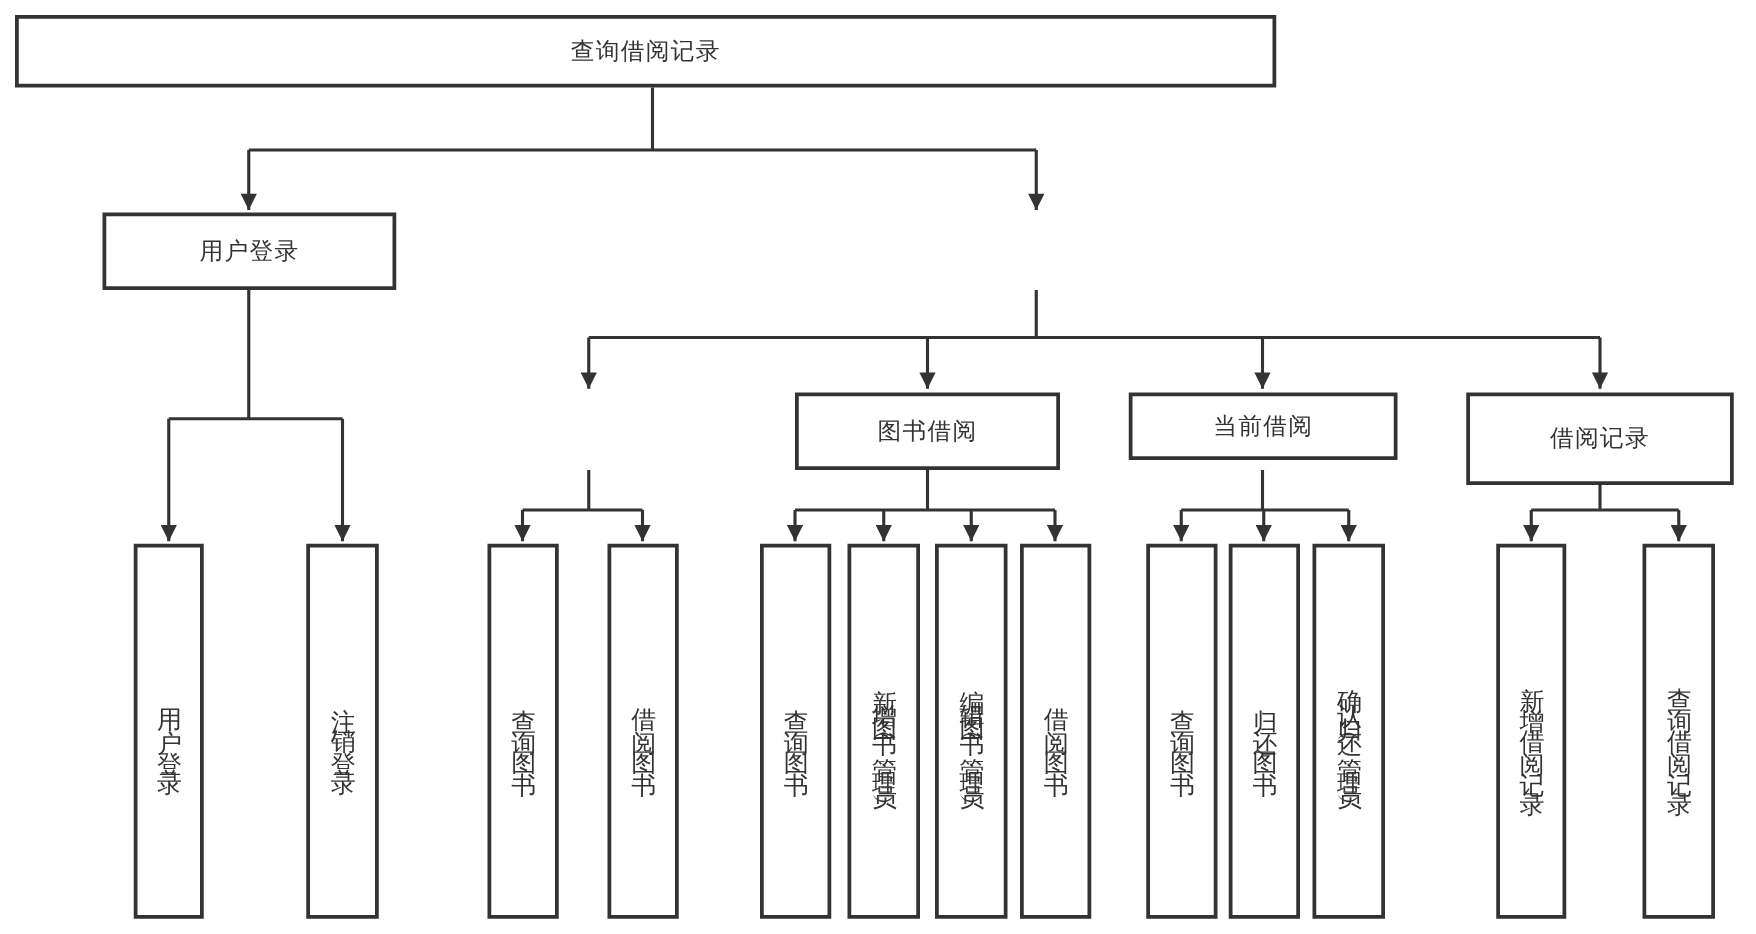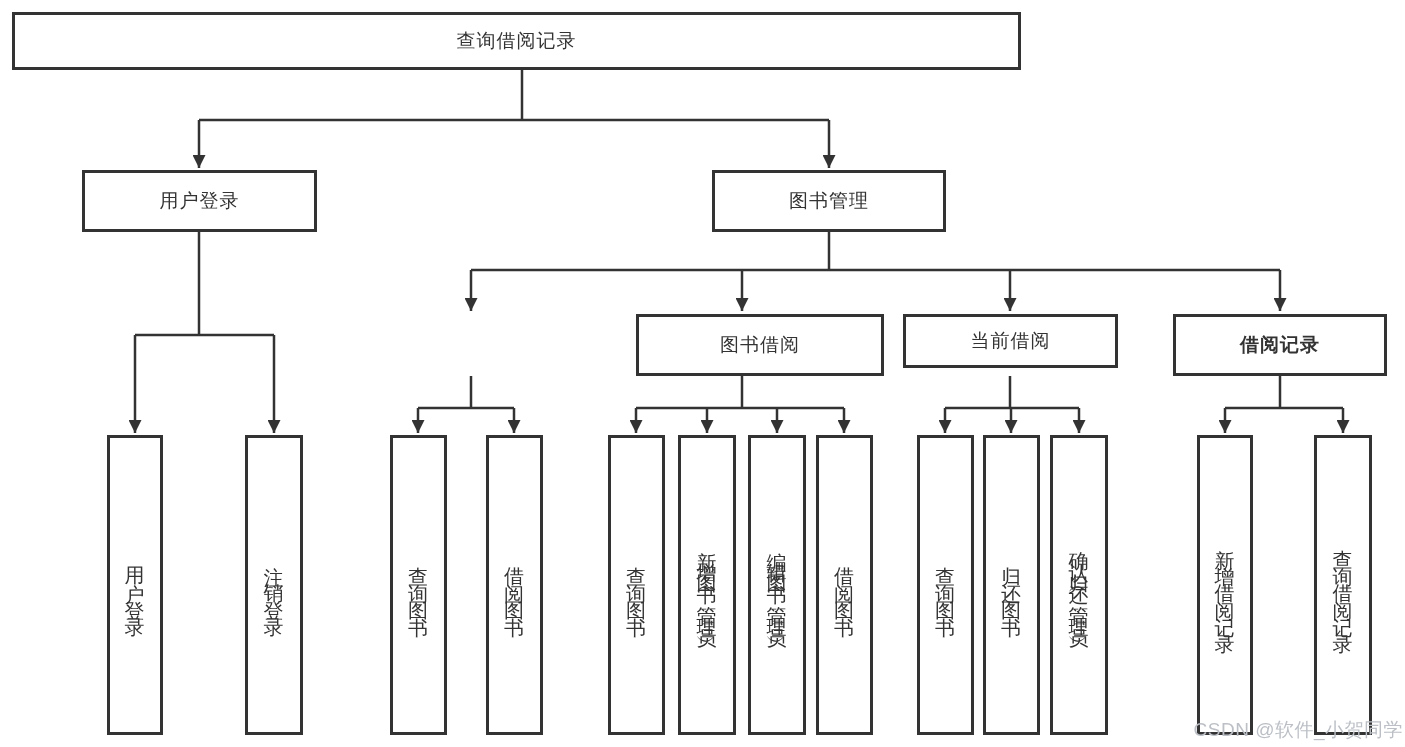--- a/index.html
+++ b/index.html
@@ -121,25 +121,24 @@
       <path class="ln" d="M1280,376 V408"></path>
       <path class="ln" d="M1225,408 H1343"></path>
       <path class="ln arr" d="M1225,408 V433"></path>
       <path class="ln arr" d="M1343,408 V433"></path>
     </g>
   </svg>
 
   <div class="box" style="left:12px; top:12px; width:1009px; height:58px;">查询借阅记录</div>
 
   <div class="box" style="left:82px; top:170px; width:235px; height:62px;">用户登录</div>
-  <div class="box" style="left:712px; top:170px; width:234px; height:62px;">图书管理</div>
 
-  <div class="box" style="left:636px; top:314px; width:248px; height:62px;">图书借阅</div>
+  <div class="box" style="left:636px; top:314px; width:212px; height:62px;">图书借阅</div>
   <div class="box" style="left:903px; top:314px; width:215px; height:54px;">当前借阅</div>
-  <div class="box" style="left:1173px; top:314px; width:214px; height:62px;font-weight:bold;">借阅记录</div>
+  <div class="box" style="left:1173px; top:314px; width:214px; height:74px;">借阅记录</div>
 
   <div class="vbox" style="left:107px; top:435px; width:56px; height:300px;">
     <span class="vtext">用户登录</span>
   </div>
   <div class="vbox" style="left:245px; top:435px; width:58px; height:300px;">
     <span class="vtext">注销登录</span>
   </div>
 
   <div class="vbox" style="left:390px; top:435px; width:57px; height:300px;">
     <span class="vtext">查询图书</span>
@@ -171,15 +170,14 @@
     <span class="vtext">确认归还（管理员）</span>
   </div>
 
   <div class="vbox" style="left:1197px; top:435px; width:56px; height:300px;">
     <span class="vtext">新增借阅记录</span>
   </div>
   <div class="vbox" style="left:1314px; top:435px; width:58px; height:300px;">
     <span class="vtext">查询借阅记录</span>
   </div>
 
-  <div class="watermark">CSDN @软件_小贺同学</div>
 
 </div>
 
 </body></html>

